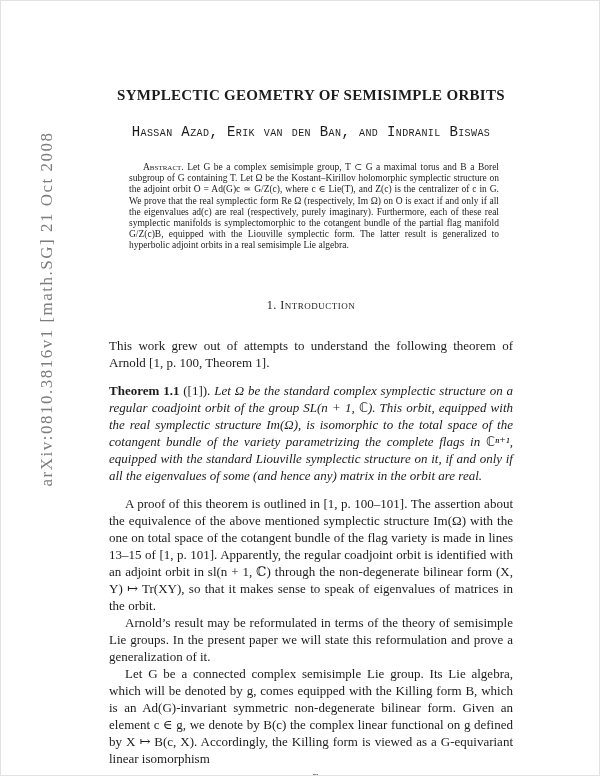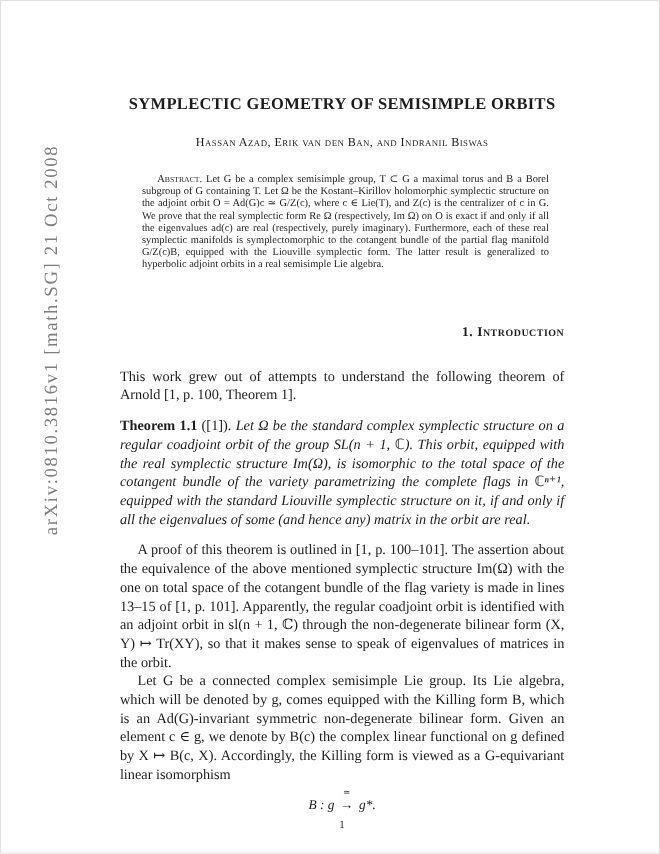--- a/index.html
+++ b/index.html
@@ -29,39 +29,40 @@
   }
   .title {
     margin:0 0 20px 0;
     font-size:15px;
     font-weight:bold;
     text-align:center;
     letter-spacing:0.3px;
   }
   .authors {
     margin:0 0 22px 0;
-    font-size:11px;
+    font-size:14px;
     font-variant:small-caps;
     text-align:center;
     letter-spacing:0.4px;
+    font-family:Liberation Mono, monospace;
   }
   .abstract {
     margin:0 14px 16px 20px;
     font-size:9.5px;
     line-height:1.18;
     text-align:justify;
     text-indent:14px;
   }
   .abstract-label { font-variant:small-caps; }
   .section-heading {
     margin:46px 0 24px 0;
     font-size:12.2px;
-    font-weight:bold;
+    font-weight:normal;
     font-variant:small-caps;
-    text-align:right;
+    text-align:center;
     letter-spacing:0.5px;
   }
   .bodypara {
     margin:0;
     font-size:13px;
     line-height:1.31;
     text-align:justify;
   }
   .indent { text-indent:16px; }
   .theorem { margin:11px 0; }
@@ -109,20 +110,21 @@
     <div class="abstract"><span class="abstract-label">Abstract.</span><span> Let G be a complex semisimple group, T ⊂ G a maximal torus and B a Borel subgroup of G containing T. Let Ω be the Kostant–Kirillov holomorphic symplectic structure on the adjoint orbit O = Ad(G)c ≃ G/Z(c), where c ∈ Lie(T), and Z(c) is the centralizer of c in G. We prove that the real symplectic form Re Ω (respectively, Im Ω) on O is exact if and only if all the eigenvalues ad(c) are real (respectively, purely imaginary). Furthermore, each of these real symplectic manifolds is symplectomorphic to the cotangent bundle of the partial flag manifold G/Z(c)B, equipped with the Liouville symplectic form. The latter result is generalized to hyperbolic adjoint orbits in a real semisimple Lie algebra.</span></div>
 
     <h2 class="section-heading">1. Introduction</h2>
 
     <p class="bodypara">This work grew out of attempts to understand the following theorem of Arnold [1, p. 100, Theorem 1].</p>
 
     <p class="bodypara theorem"><span class="thm-label">Theorem 1.1</span><span class="thm-ref"> ([1]). </span><span class="thm-body">Let Ω be the standard complex symplectic structure on a regular coadjoint orbit of the group SL(n + 1, ℂ). This orbit, equipped with the real symplectic structure Im(Ω), is isomorphic to the total space of the cotangent bundle of the variety parametrizing the complete flags in ℂⁿ⁺¹, equipped with the standard Liouville symplectic structure on it, if and only if all the eigenvalues of some (and hence any) matrix in the orbit are real.</span></p>
 
     <p class="bodypara indent spaced">A proof of this theorem is outlined in [1, p. 100–101]. The assertion about the equivalence of the above mentioned symplectic structure Im(Ω) with the one on total space of the cotangent bundle of the flag variety is made in lines 13–15 of [1, p. 101]. Apparently, the regular coadjoint orbit is identified with an adjoint orbit in sl(n + 1, ℂ) through the non-degenerate bilinear form (X, Y) ↦ Tr(XY), so that it makes sense to speak of eigenvalues of matrices in the orbit.</p>
 
+    <p class="bodypara indent">Arnold’s result may be reformulated in terms of the theory of semisimple Lie groups. In the present paper we will state this reformulation and prove a generalization of it.</p>
 
     <p class="bodypara indent">Let G be a connected complex semisimple Lie group. Its Lie algebra, which will be denoted by g, comes equipped with the Killing form B, which is an Ad(G)-invariant symmetric non-degenerate bilinear form. Given an element c ∈ g, we denote by B(c) the complex linear functional on g defined by X ↦ B(c, X). Accordingly, the Killing form is viewed as a G-equivariant linear isomorphism</p>
 
     <div class="equation"><span>B : g </span><span class="eq-arrow"><span class="eq-arrow-sup">≃</span><span>→</span></span><span> g*.</span></div>
 
     <div class="page-number">1</div>
 
   </div>
 </div>
 

